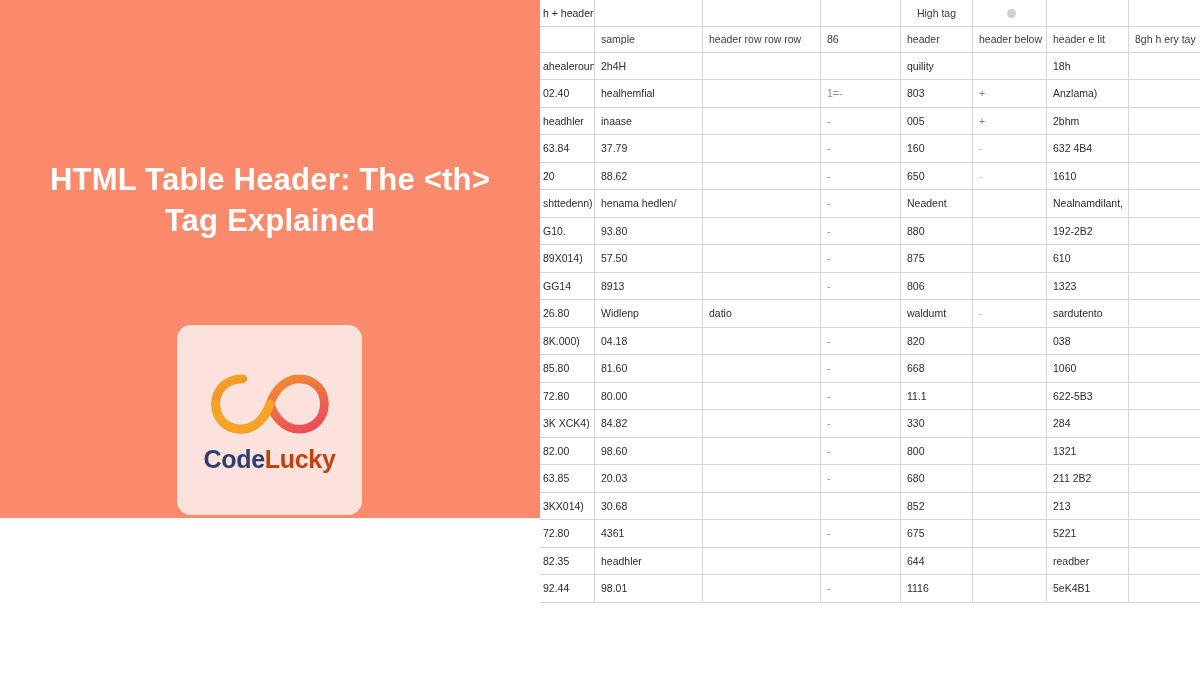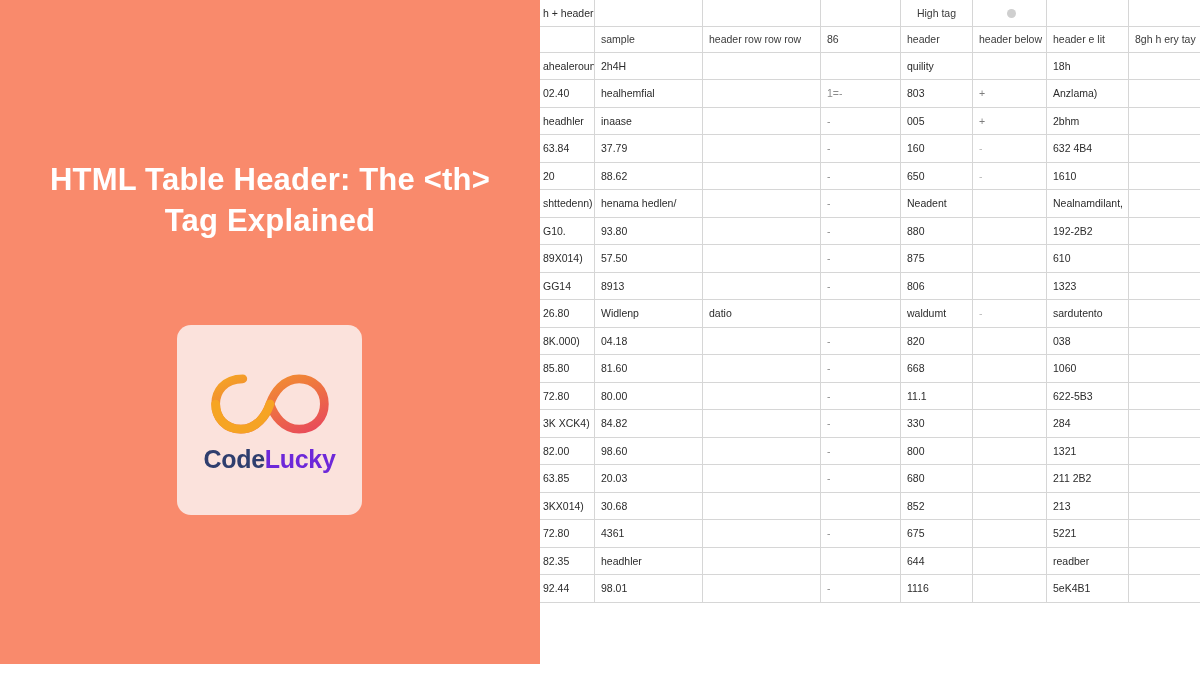--- a/index.html
+++ b/index.html
@@ -12,21 +12,21 @@
   #page {
     position: relative;
     width: 1200px; height: 675px;
     background: #ffffff;
     display: flex;
   }
 
   
   .left-panel {
     width: 540px;
-    height: 664px;
+    height: 518px;
     background: #F98A6C;
     position: relative;
     flex: 0 0 540px;
     padding-left: 8px;
   }
   .left-title {
     position: absolute;
     top: 160px;
     left: 0;
     width: 540px;
@@ -56,21 +56,21 @@
     height: 66px;
     margin-top: 4px;
     margin-bottom: 8px;
   }
   .logo-text {
     font-size: 25px;
     font-weight: bold;
     color: #2F3E6E;
     letter-spacing: -0.3px;
   }
-  .logo-text .lucky { color: #6d28d9; }
+  .logo-text .lucky { color: #c2410c; }
 
   
   .right-panel {
     flex: 1 1 auto;
     height: 675px;
     background: #ffffff;
     position: relative;
     overflow: hidden;
   }
   .sheet {

